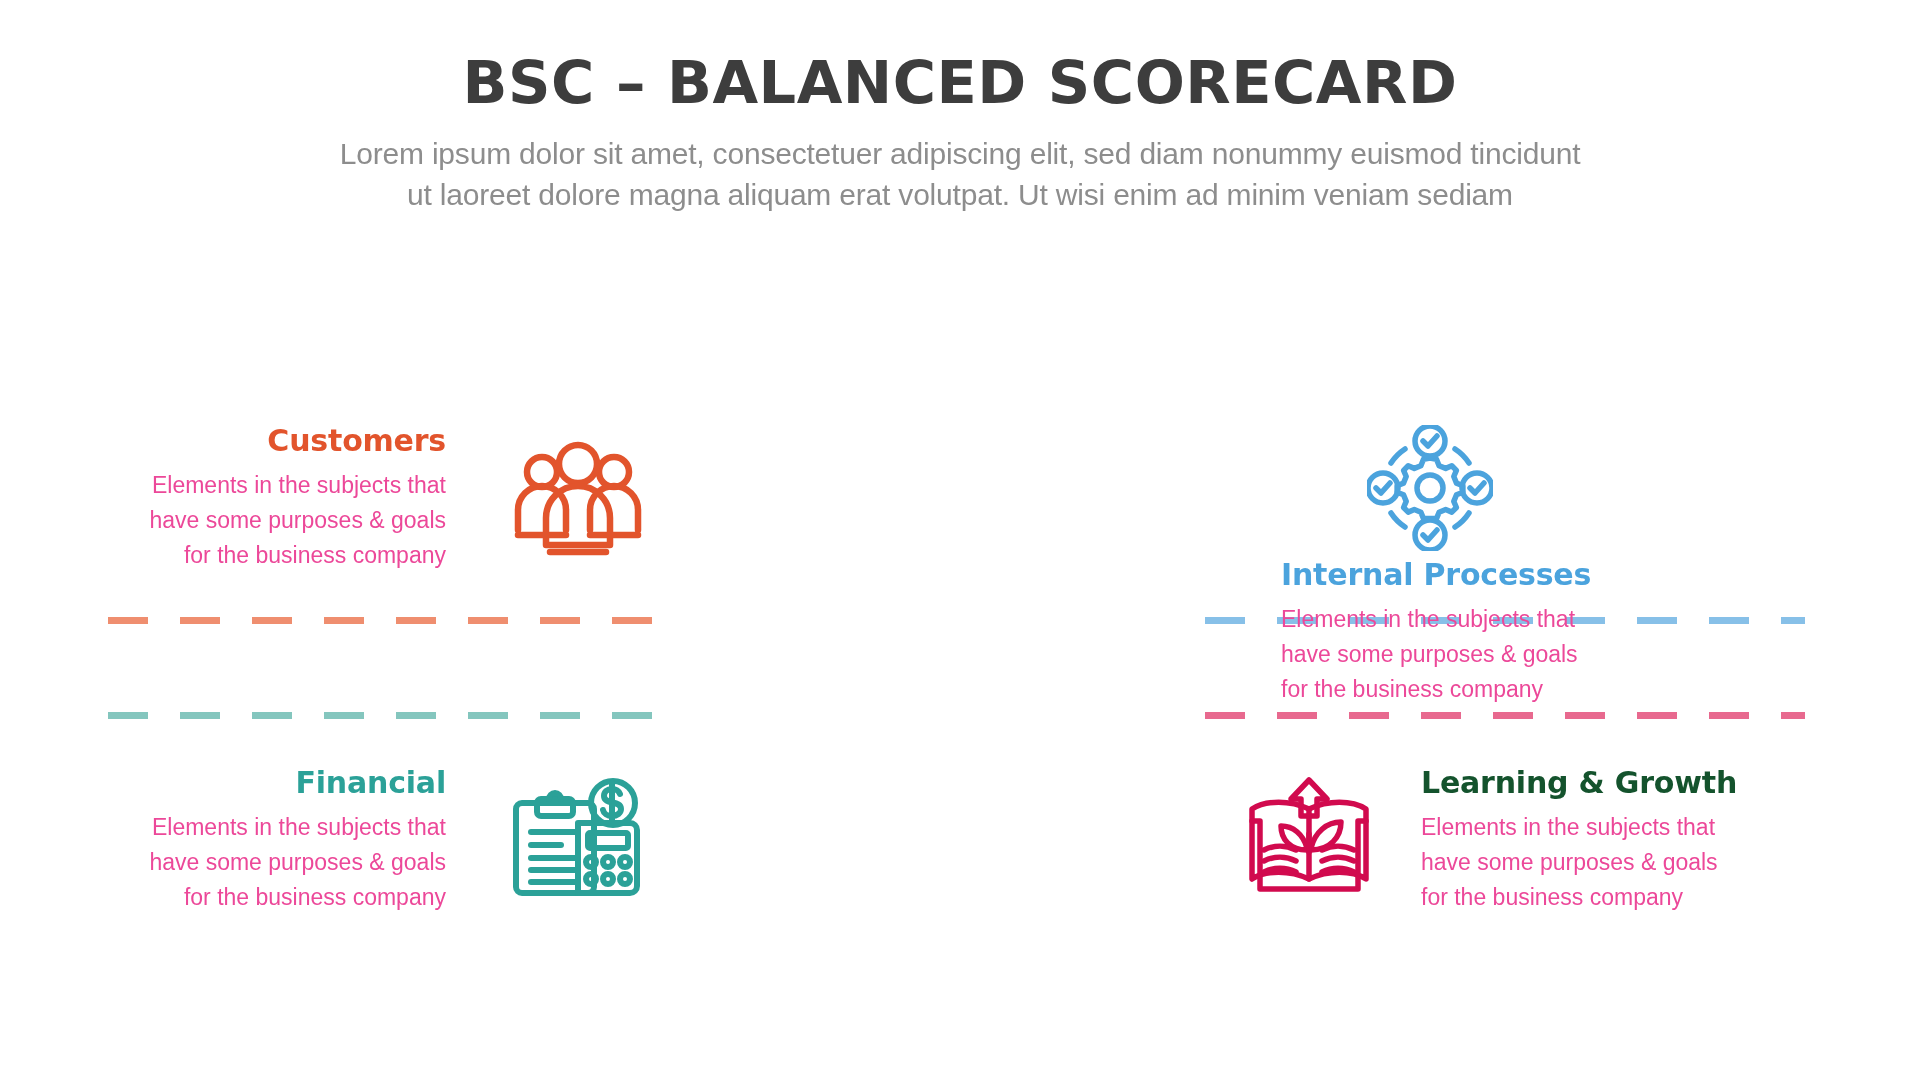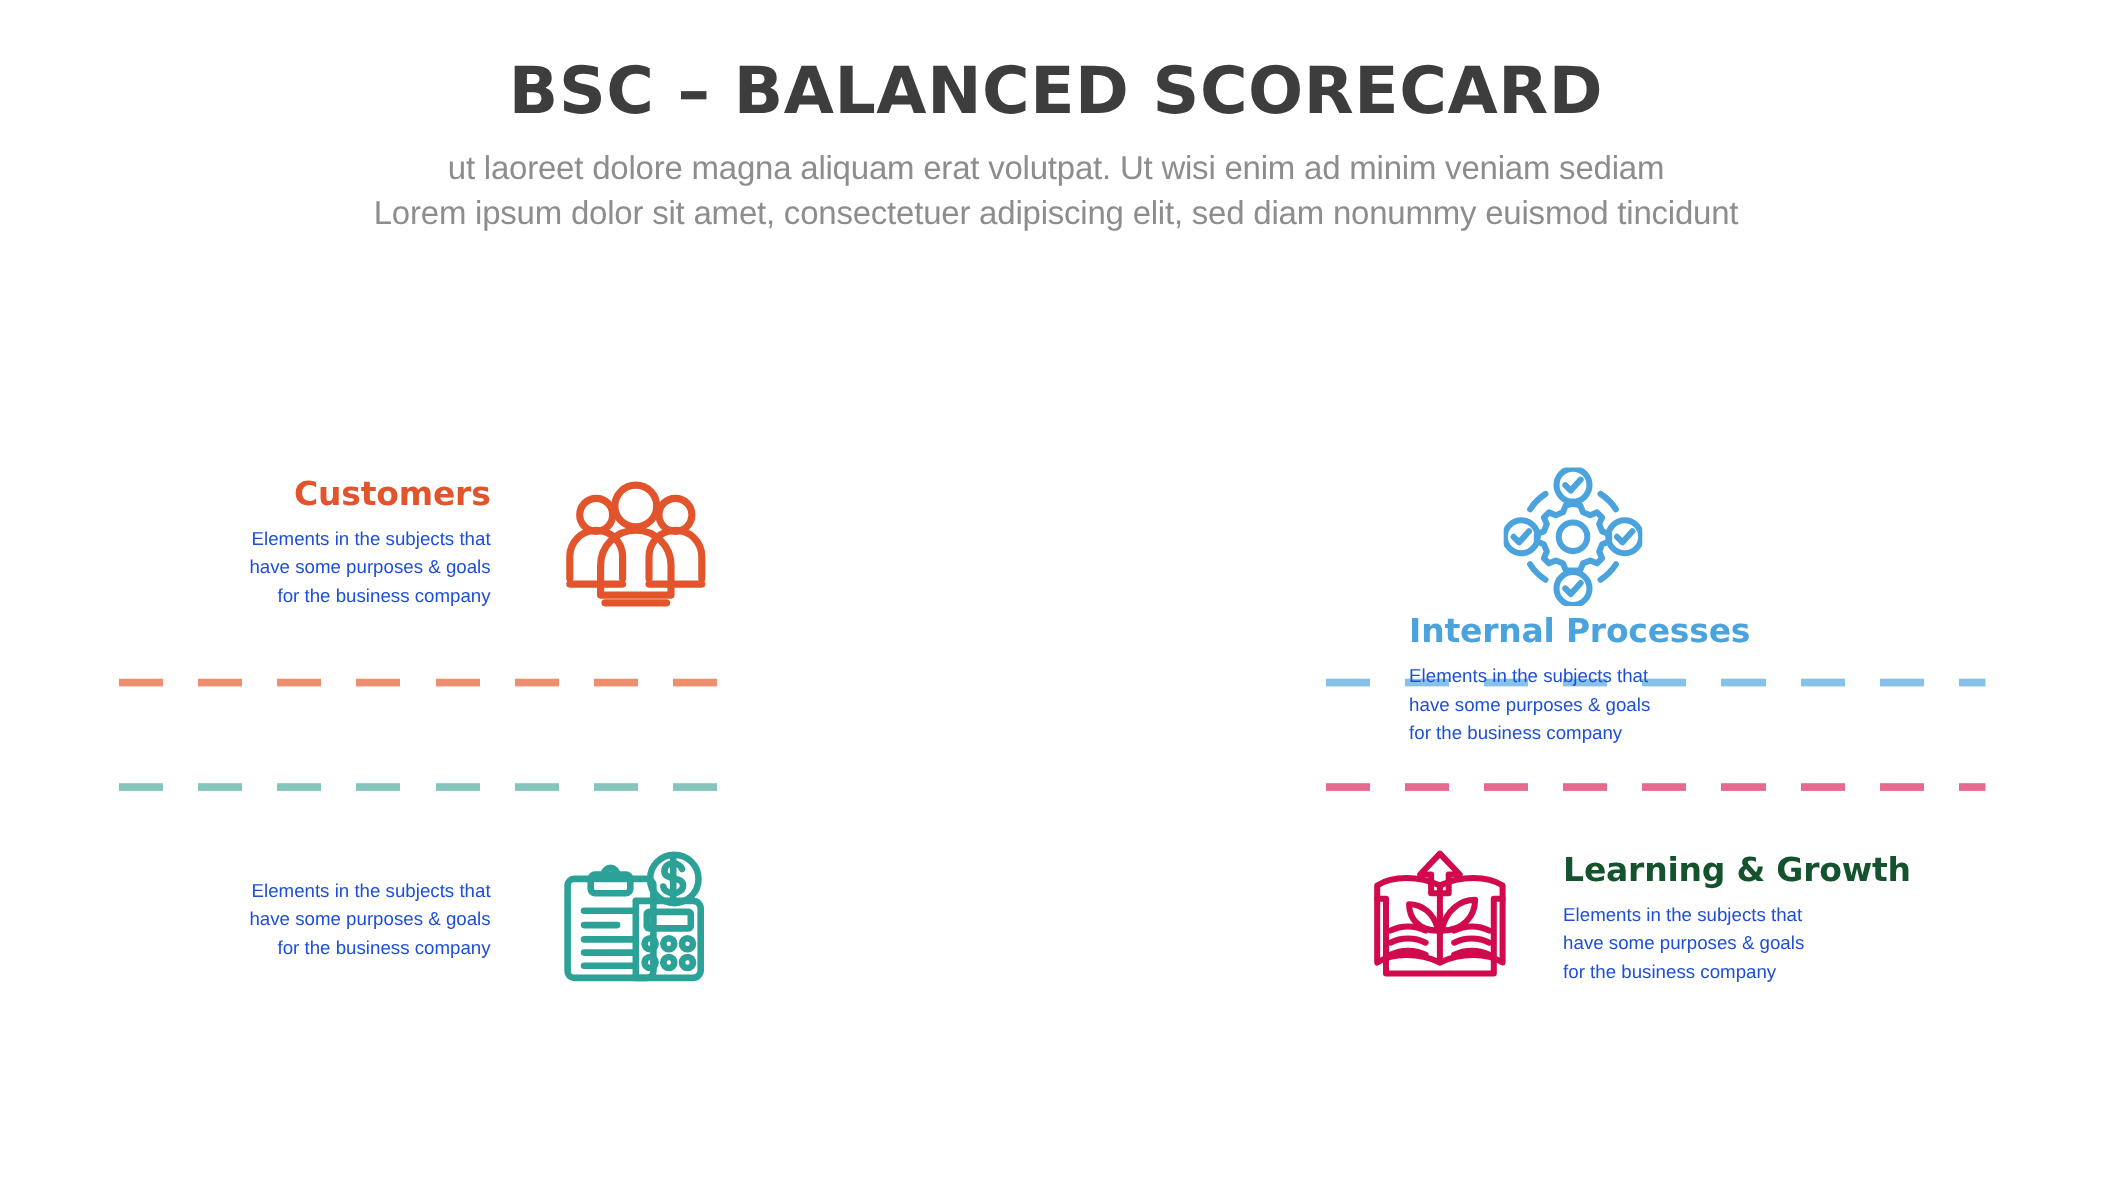--- a/index.html
+++ b/index.html
@@ -110,23 +110,23 @@
     font-family: "DejaVu Sans", sans-serif;
     font-size: 30px;
     font-weight: 700;
     letter-spacing: -0.2px;
     line-height: 1.1;
     margin: 0 0 11px 0;
     white-space: nowrap;
   }
   .quad-desc {
     font-family: "Liberation Sans", sans-serif;
-    font-size: 17px;
+    font-size: 23px;
     font-weight: 400;
-    color: #1d4ed8;
+    color: #ec4899;
     line-height: 1.52;
   }
   .quad-desc .line { display: block; }
 
   .quad-left  { text-align: right; gap: 20px; }
   .quad-left .quad-text { margin-right: 42px; }
   .quad-right { text-align: left; }
   .quad-right .quad-text { margin-left: 42px; }
 
   .quad-icon {
@@ -146,22 +146,22 @@
   #quad-learning  { left: 1239px; top: 766px; }
 </style>
 </head>
 <body>
 
 <div id="stage">
 
   <div class="header">
     <h1 class="main-title">BSC – BALANCED SCORECARD</h1>
     <div class="subtitle">
+      <span class="line">Lorem ipsum dolor sit amet, consectetuer adipiscing elit, sed diam nonummy euismod tincidunt</span>
       <span class="line">ut laoreet dolore magna aliquam erat volutpat. Ut wisi enim ad minim veniam sediam</span>
-      <span class="line">Lorem ipsum dolor sit amet, consectetuer adipiscing elit, sed diam nonummy euismod tincidunt</span>
     </div>
   </div>
 
   <div class="dashline" id="dash-customers">
     <div class="dash-inner"></div>
   </div>
   <div class="dashline" id="dash-financial">
     <div class="dash-inner"></div>
   </div>
   <div class="dashline" id="dash-internal">
@@ -191,20 +191,21 @@
         <path d="M78 97 H126"></path>
         <circle cx="66" cy="26" r="19"></circle>
         <path d="M34 107 V80 a32 32 0 0 1 64 0 V107 H34 Z"></path>
         <path d="M38 114 H94"></path>
       </svg>
     </div>
   </div>
 
   <div class="quad quad-left" id="quad-financial">
     <div class="quad-text">
+      <div class="quad-title" style="color:#2ba198">Financial</div>
       <div class="quad-desc">
         <span class="line">Elements in the subjects that</span>
         <span class="line">have  some purposes &amp; goals</span>
         <span class="line">for the  business company</span>
       </div>
     </div>
     <div class="quad-icon">
       <svg width="132" height="126" viewBox="0 0 132 126" fill="none" stroke="#2ba198" stroke-width="6" stroke-linecap="round" stroke-linejoin="round">
 
         <path d="M10 26 h66 a6 6 0 0 1 6 6 v78 a6 6 0 0 1 -6 6 h-66 a6 6 0 0 1 -6 -6 v-78 a6 6 0 0 1 6 -6 z"></path>

